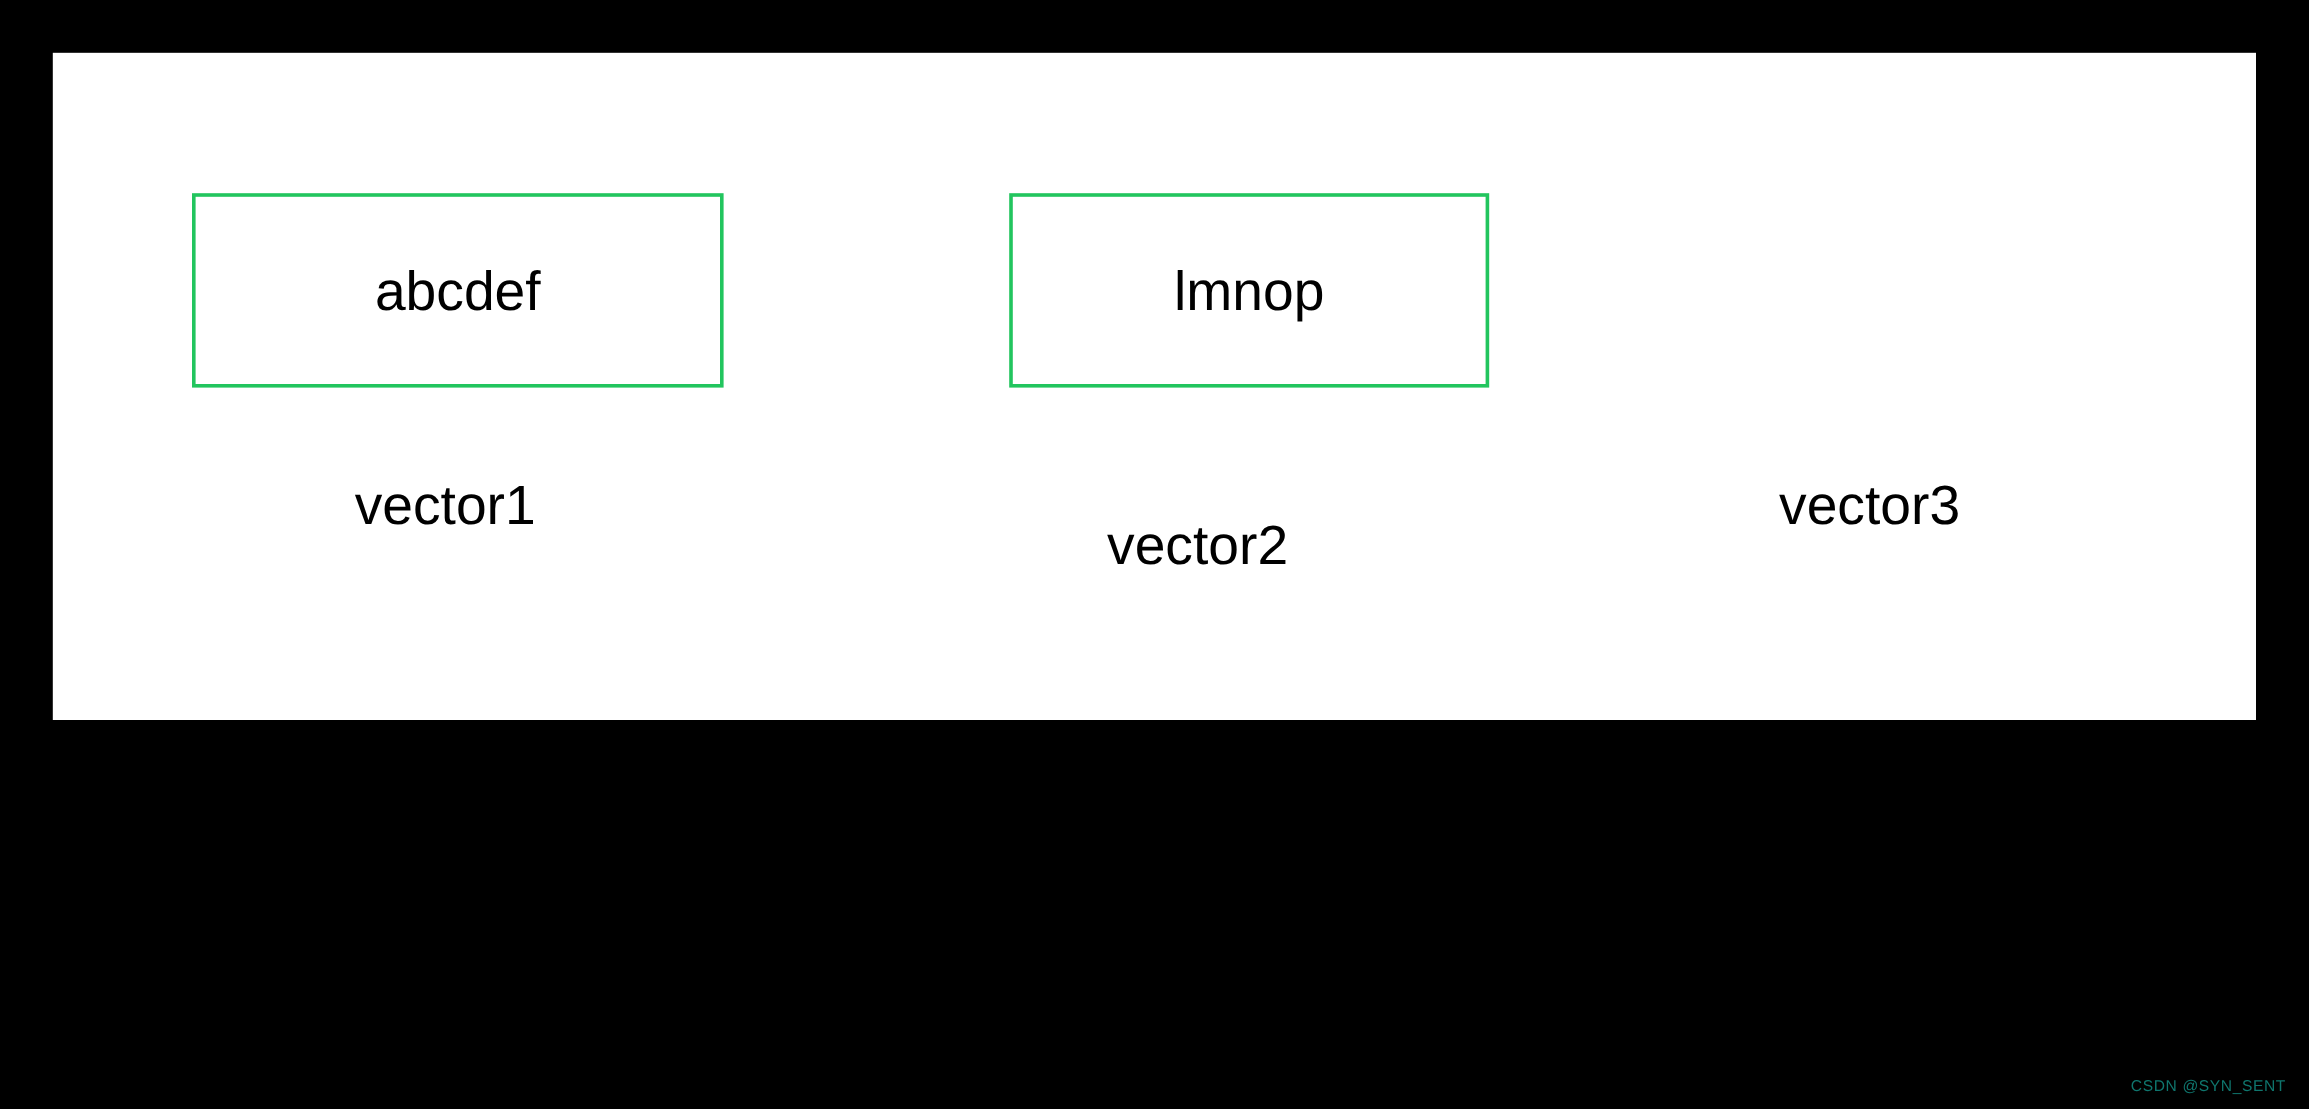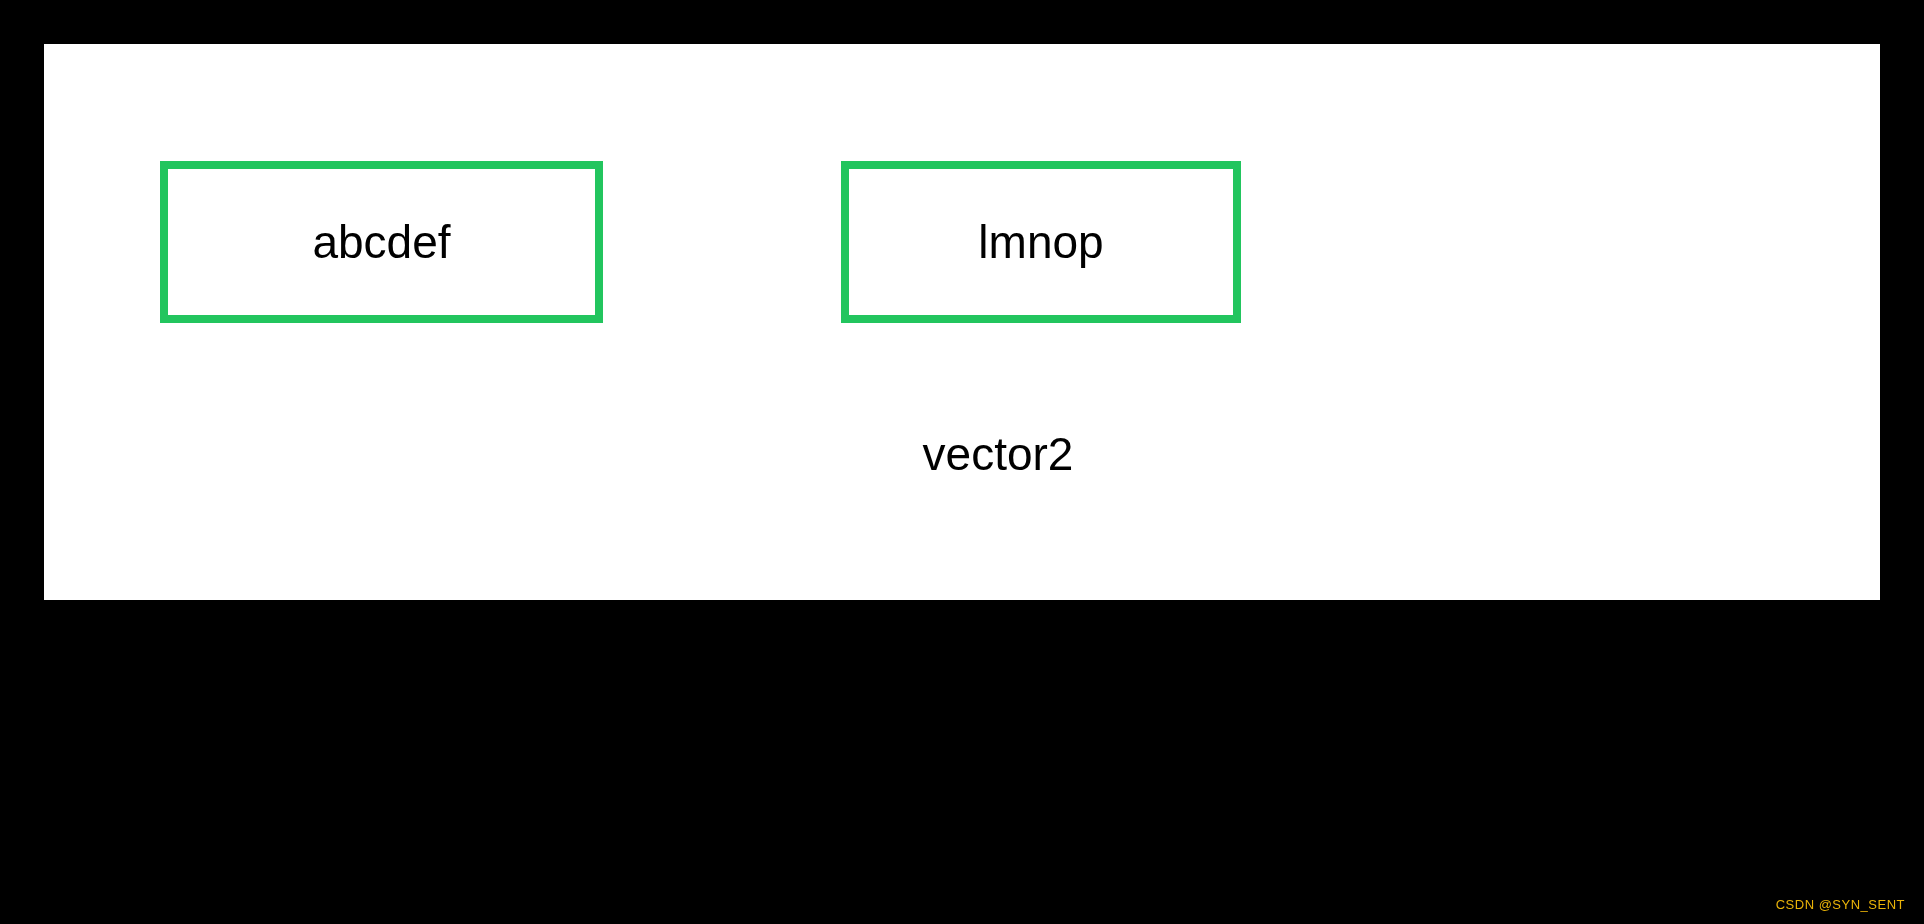--- a/index.html
+++ b/index.html
@@ -19,21 +19,21 @@
   }
   .panel {
     position: absolute;
     left: 44px; top: 44px;
     width: 1836px; height: 556px;
     background: #ffffff;
   }
   .vbox {
     position: absolute;
     box-sizing: border-box;
-    border: 8px solid #22c55e;
+    border: 3px solid #22c55e;
     background: #ffffff;
     display: flex;
     align-items: center;
     justify-content: center;
     font-size: 46px;
     color: #000000;
     line-height: 1;
   }
   .vbox-1 { left: 116px; top: 117px; width: 443px; height: 162px; }
   .vbox-2 { left: 797px; top: 117px; width: 400px; height: 162px; }
@@ -49,38 +49,40 @@
   }
   .vlabel-1 { left: 177px; }
   .vlabel-2 { left: 804px; margin-top: 33px; }
   .vlabel-3 { left: 1364px; }
   .watermark {
     position: absolute;
     right: 19px;
     bottom: 12px;
     font-size: 13px;
     letter-spacing: 0.5px;
-    color: #eab308;
+    color: #0f766e;
   }
 </style>
 </head>
 <body>
 
 <div class="stage">
   <div class="panel">
 
     <div class="vbox vbox-1">
       <span>abcdef</span>
     </div>
 
     <div class="vbox vbox-2">
       <span>lmnop</span>
     </div>
 
 
+    <div class="vlabel vlabel-1">vector1</div>
 
     <div class="vlabel vlabel-2">vector2</div>
 
+    <div class="vlabel vlabel-3">vector3</div>
 
   </div>
 
   <div class="watermark">CSDN @SYN_SENT</div>
 </div>
 
 </body></html>

